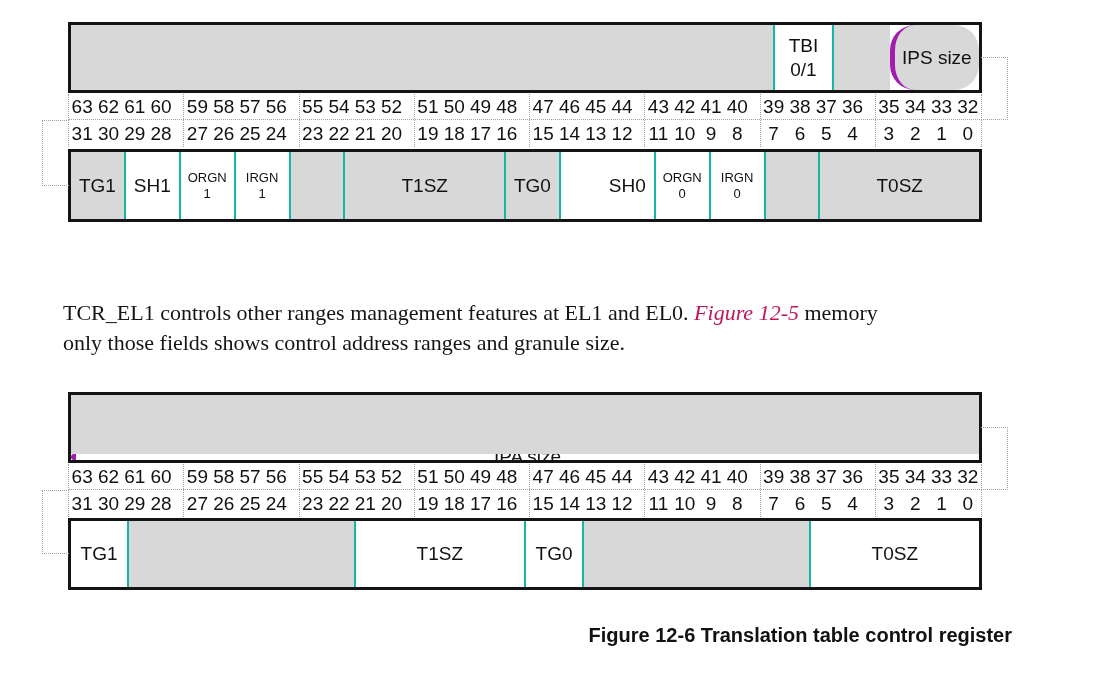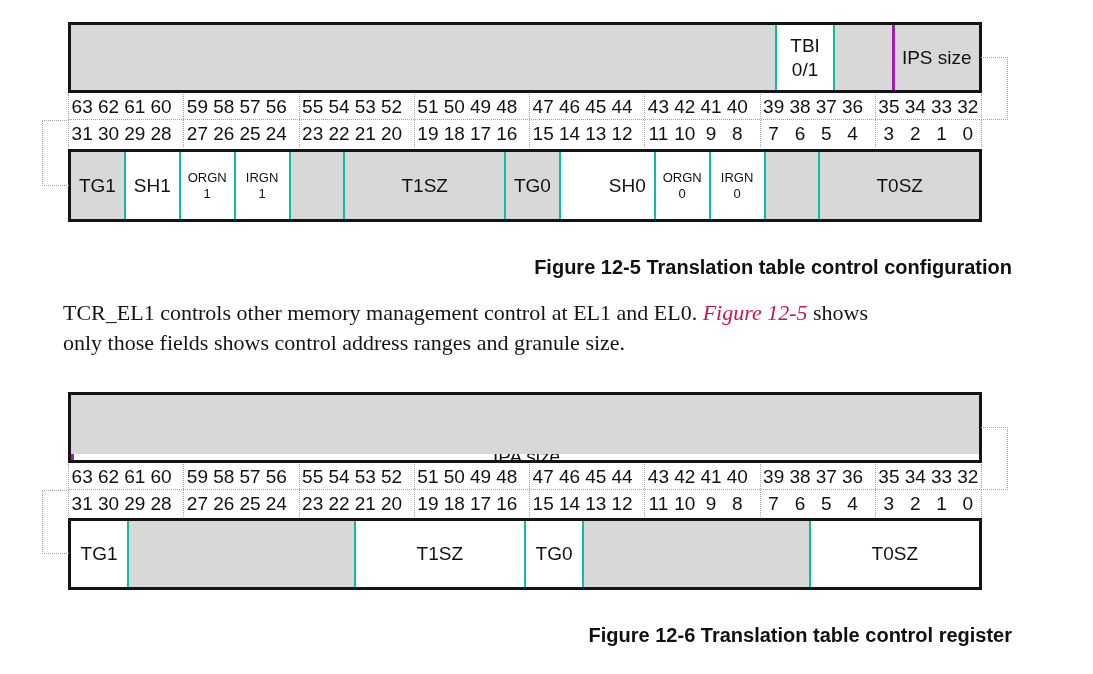--- a/index.html
+++ b/index.html
@@ -13,21 +13,21 @@
     position:absolute; left:68px; width:914px; display:flex;
     border:3px solid #141414; box-sizing:border-box; background:#ffffff;
   }
   .cell {
     display:flex; flex-direction:column; align-items:center; justify-content:center;
     box-sizing:border-box; font-size:19px; line-height:24px; color:#111;
     text-align:center; background:#ffffff; overflow:hidden;
   }
   .cell.gray  { background:#d8d8d8; }
   .cell.sep   { border-left:2px solid #14b8a6; }
-  .cell.thick { border-left:3px solid #a21caf; }
+  .cell.thick { border-left:5px solid #a21caf;border-radius:25px; }
   .cell.small { font-size:13px; line-height:16px; }
 
   
   .bitrow {
     position:absolute; left:68px; width:914px; display:flex; box-sizing:border-box;
     border-left:1px dotted #a0a0a0; border-right:1px dotted #a0a0a0;
   }
   .bitrow.first { border-bottom:1px dotted #a0a0a0; }
   .bitcell {
     flex:1 1 0px; display:flex; align-items:center; justify-content:center;
@@ -198,24 +198,23 @@
       </div>
       <div class="cell gray sep" style="flex: 2 1 0px;"></div>
       <div class="cell gray sep" style="flex: 6 1 0px;">
         <div>T0SZ</div>
       </div>
     </div>
 
   <div class="conn right" id="f5-rconn"></div>
   <div class="conn left" id="f5-lconn"></div>
 
-  <div class="caption" id="f5-caption">Figure 12-5 Translation table control configuration</div>
 
   <div class="bodytext">
-    <span>TCR_EL1 controls other memory management control at EL1 and EL0. </span><a class="xref">Figure 12-5</a><span> shows</span><br>
+    <span>TCR_EL1 controls other ranges management features at EL1 and EL0. </span><a class="xref">Figure 12-5</a><span> memory</span><br>
     <span>only those fields shows control address ranges and granule size.</span>
   </div>
 
   <div class="reg" id="f6-upper">
       <div class="cell gray" style="flex: 29 1 0px;"></div>
       <div class="cell thick" style="flex: 3 1 0px;">
         <div>IPA size</div>
       </div>
     </div>
 

